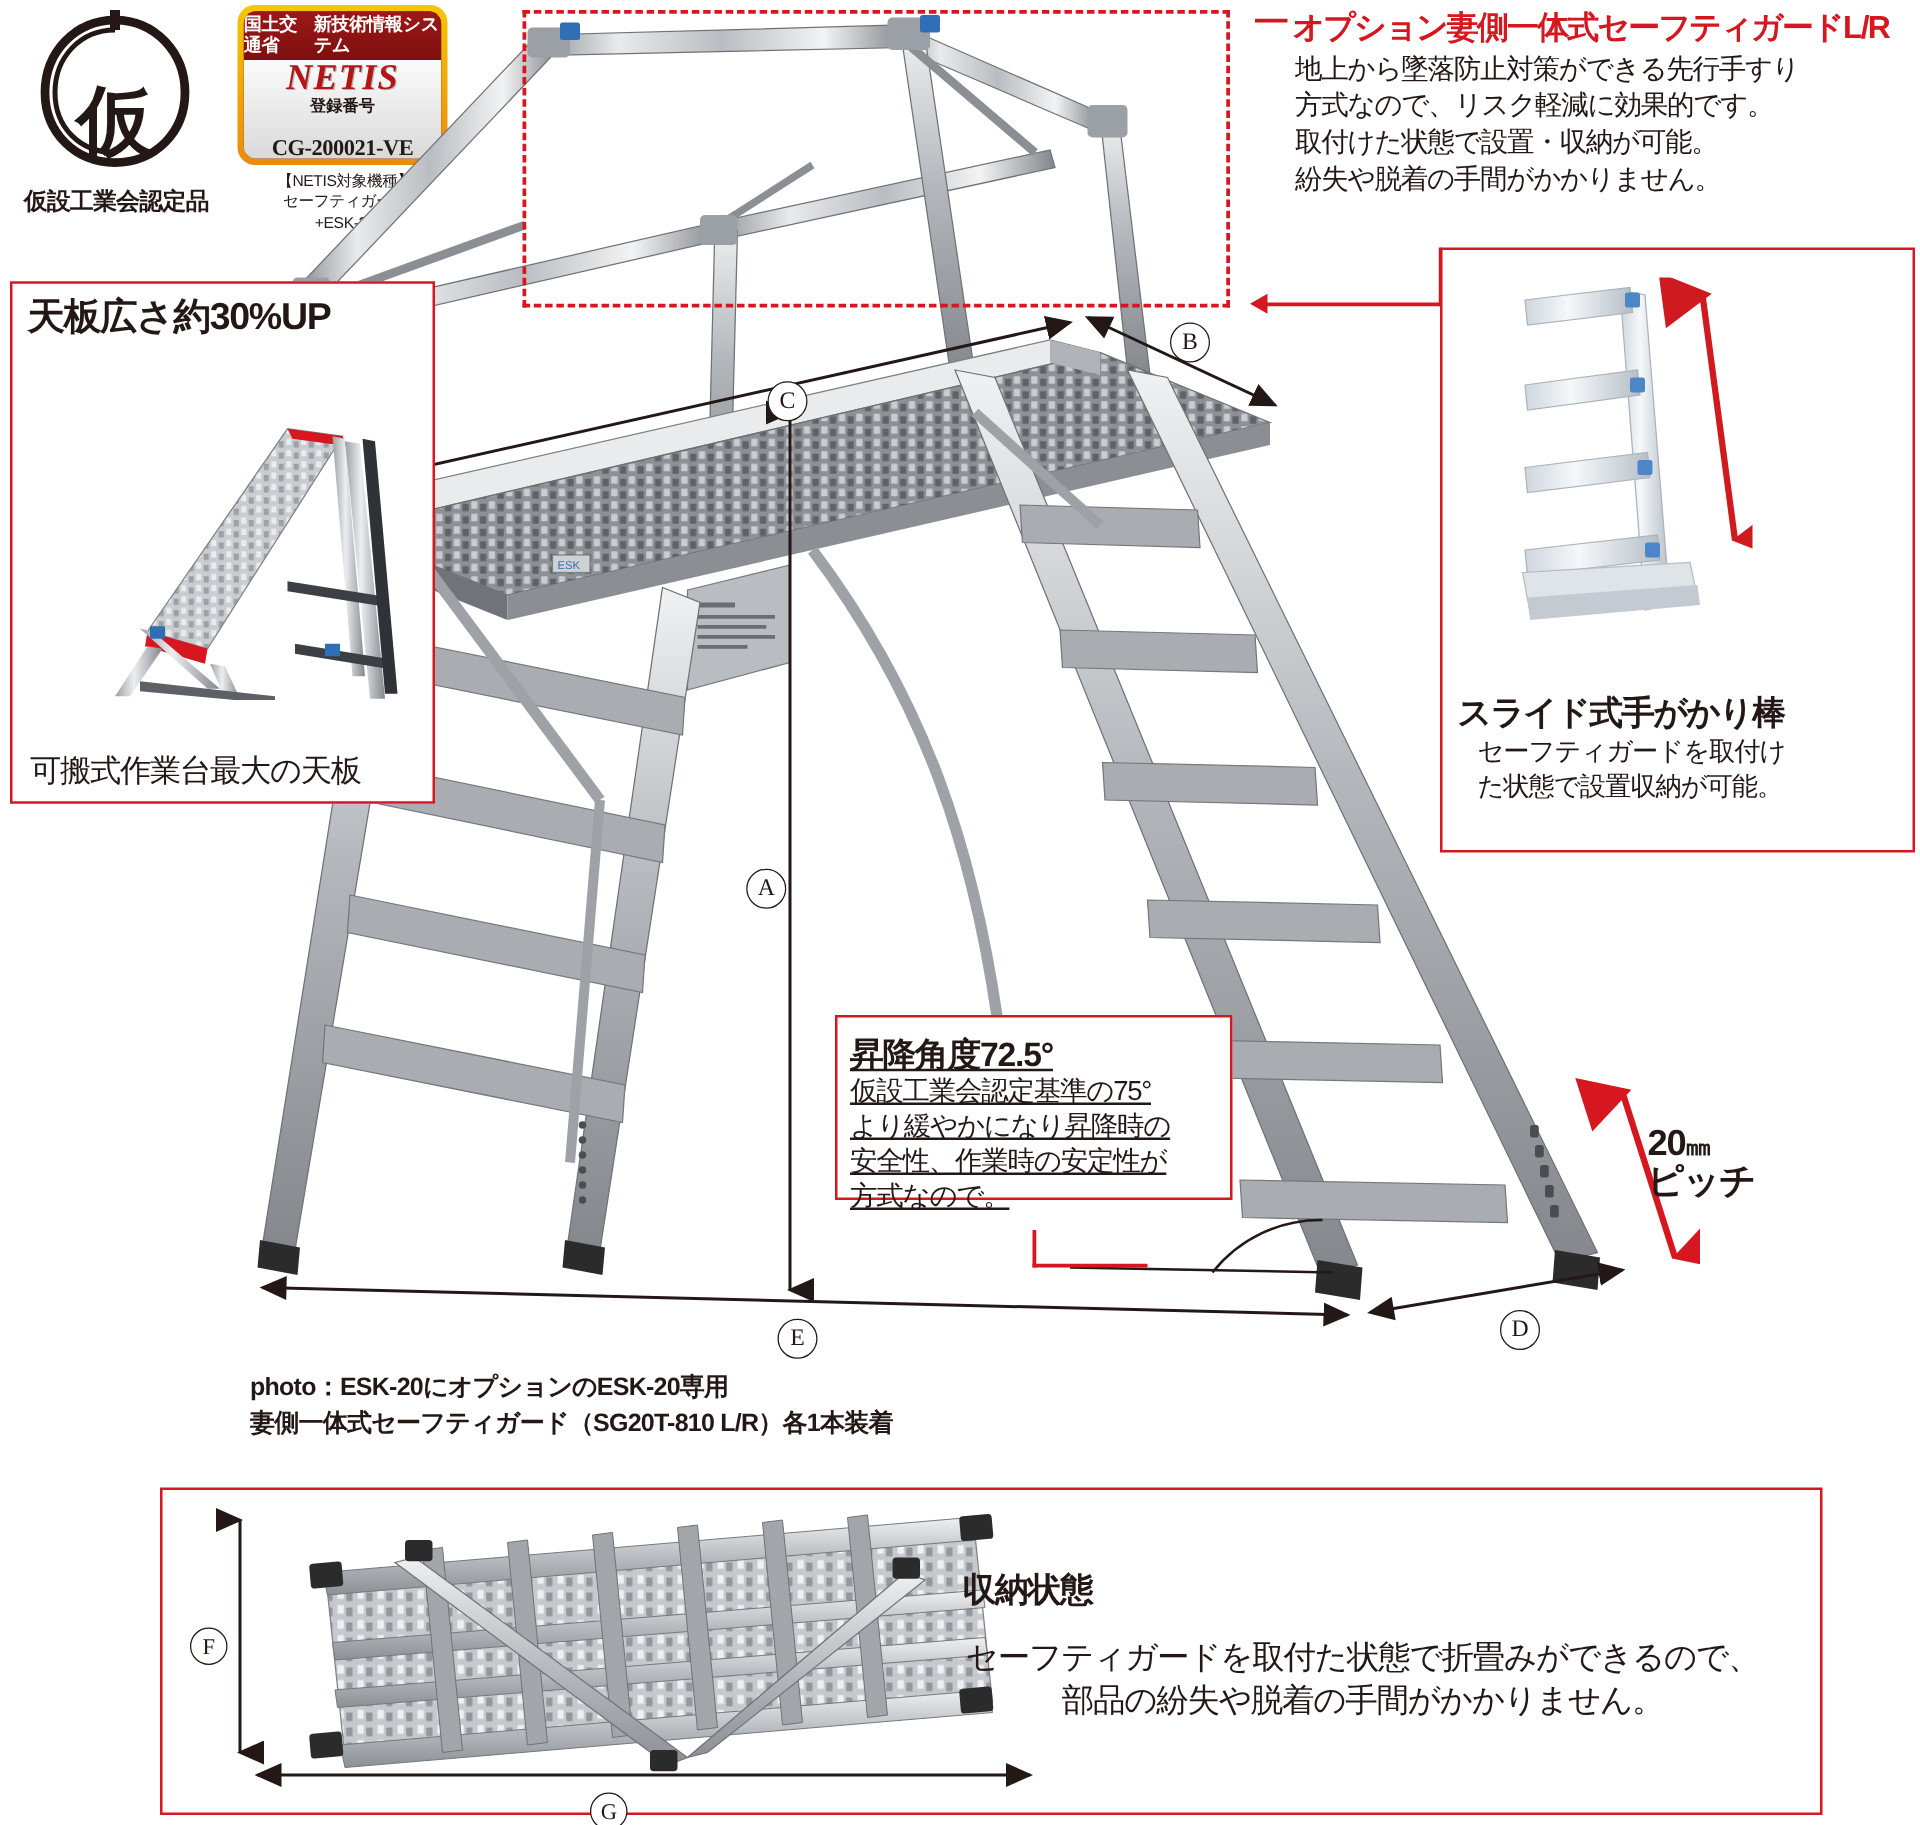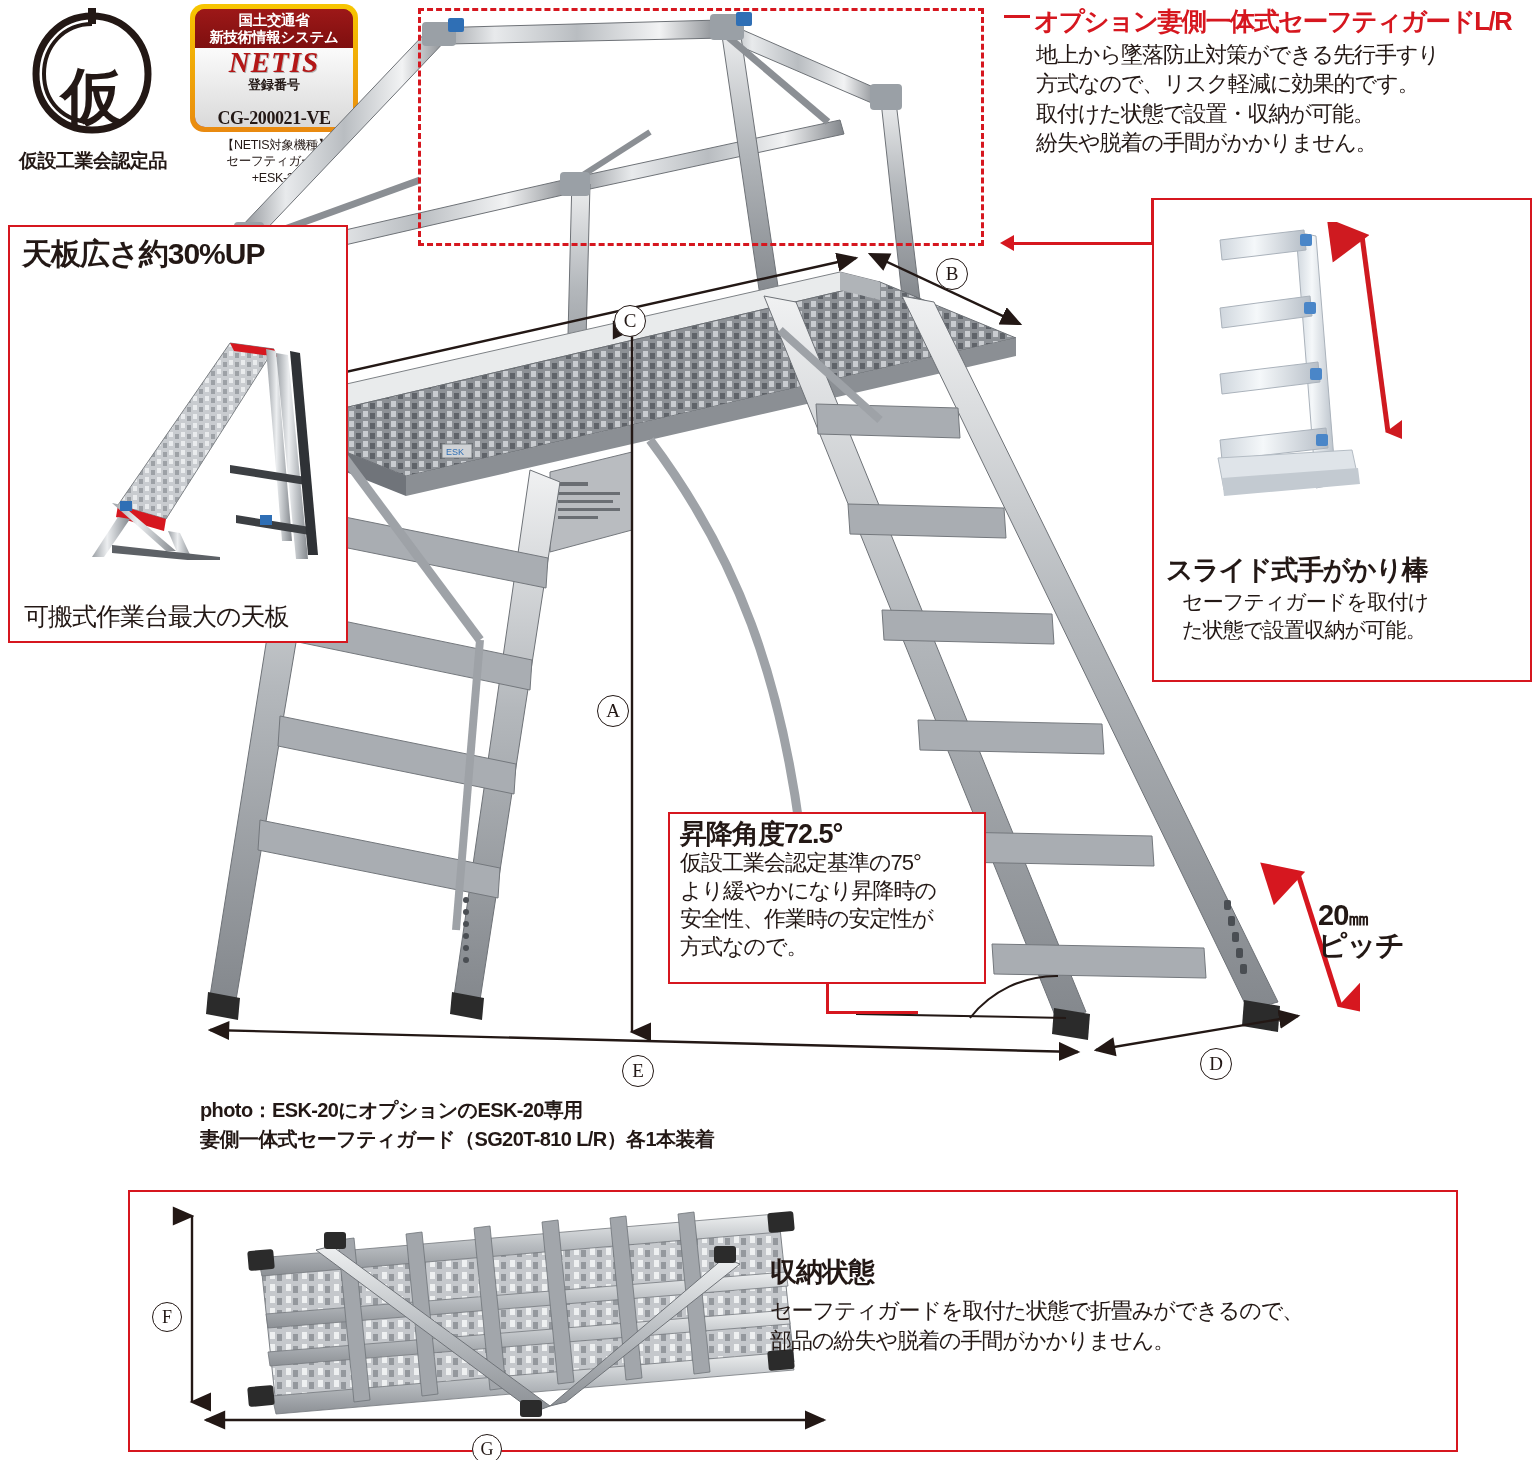--- a/index.html
+++ b/index.html
@@ -27,21 +27,21 @@
   #netis .plate{
     position:relative;width:168px;height:128px;border-radius:14px;
     background:linear-gradient(#f7c600,#e98a10);
     padding:5px;box-sizing:border-box;
   }
   #netis .inner{
     width:100%;height:100%;border-radius:10px;overflow:hidden;
     background:#8e1313;display:flex;flex-direction:column;
   }
   #netis .top{
-    height:46%;display:flex;flex-direction:column;align-items:center;justify-content:center;
+    height:46%;display:flex;flex-direction:row;align-items:center;justify-content:center;
     background:linear-gradient(#9d1818,#7e0f0f);
     color:#fff;font-size:14.5px;font-weight:bold;line-height:1.12;letter-spacing:-.3px;
   }
   #netis .bot{
     flex:1;background:linear-gradient(#fbfbfb,#d9d9d9);
     display:flex;flex-direction:column;align-items:center;justify-content:center;
     line-height:1;
   }
   #netis .word{
     font-family:"Liberation Serif","DejaVu Serif",serif;
@@ -69,21 +69,21 @@
   }
   #box-top-width .photo{position:absolute;left:50px;top:78px;width:280px;height:255px;}
 
   
   #box-slide{left:1152px;top:198px;width:380px;height:484px;padding:12px;}
   #box-slide .photo{position:absolute;left:58px;top:22px;width:190px;height:320px;}
   #box-slide .h{position:absolute;left:12px;top:352px;font-size:27px;font-weight:bold;letter-spacing:-1.3px;}
   #box-slide .d{position:absolute;left:28px;top:388px;font-size:21px;line-height:1.32;letter-spacing:-.8px;}
 
   
-  #box-angle{left:668px;top:812px;width:318px;height:172px;padding:6px 10px;}
+  #box-angle{left:668px;top:812px;width:318px;height:148px;padding:16px 10px;text-decoration:underline;}
   #box-angle .h{font-size:27px;font-weight:bold;letter-spacing:-1px;line-height:1.05;}
   #box-angle .d{font-size:22px;line-height:1.27;letter-spacing:-1px;margin-top:1px;}
 
   
   #opt-title{
     left:1034px;top:4px;font-size:25.5px;font-weight:bold;color:#d6171f;
     letter-spacing:-1.4px;white-space:nowrap;
   }
   #opt-desc{
     left:1036px;top:40px;width:500px;font-size:22px;line-height:1.33;
@@ -114,21 +114,21 @@
   #photo-caption{
     left:200px;top:1096px;width:700px;font-size:20px;line-height:1.45;
     font-weight:bold;letter-spacing:-.6px;
   }
 
   
   #box-storage{left:128px;top:1190px;width:1330px;height:262px;}
   #storage-photo{position:absolute;left:90px;top:18px;width:600px;height:215px;}
   #storage-text{position:absolute;left:640px;top:62px;width:640px;}
   #storage-text .h{font-size:27px;font-weight:bold;letter-spacing:-1px;}
-  #storage-text .d{font-size:22px;line-height:1.35;letter-spacing:-1px;margin-top:6px;}
+  #storage-text .d{font-size:26px;line-height:1.35;letter-spacing:-1px;margin-top:18px;text-align:center;}
 
   
   .dimc{
     position:absolute;width:30px;height:30px;border:1.8px solid #231815;border-radius:50%;
     display:flex;align-items:center;justify-content:center;
     font-size:19px;font-family:"Liberation Serif","DejaVu Serif",serif;
     background:#fff;color:#231815;
   }
   .dimc.sm{width:28px;height:28px;font-size:18px;}
 

